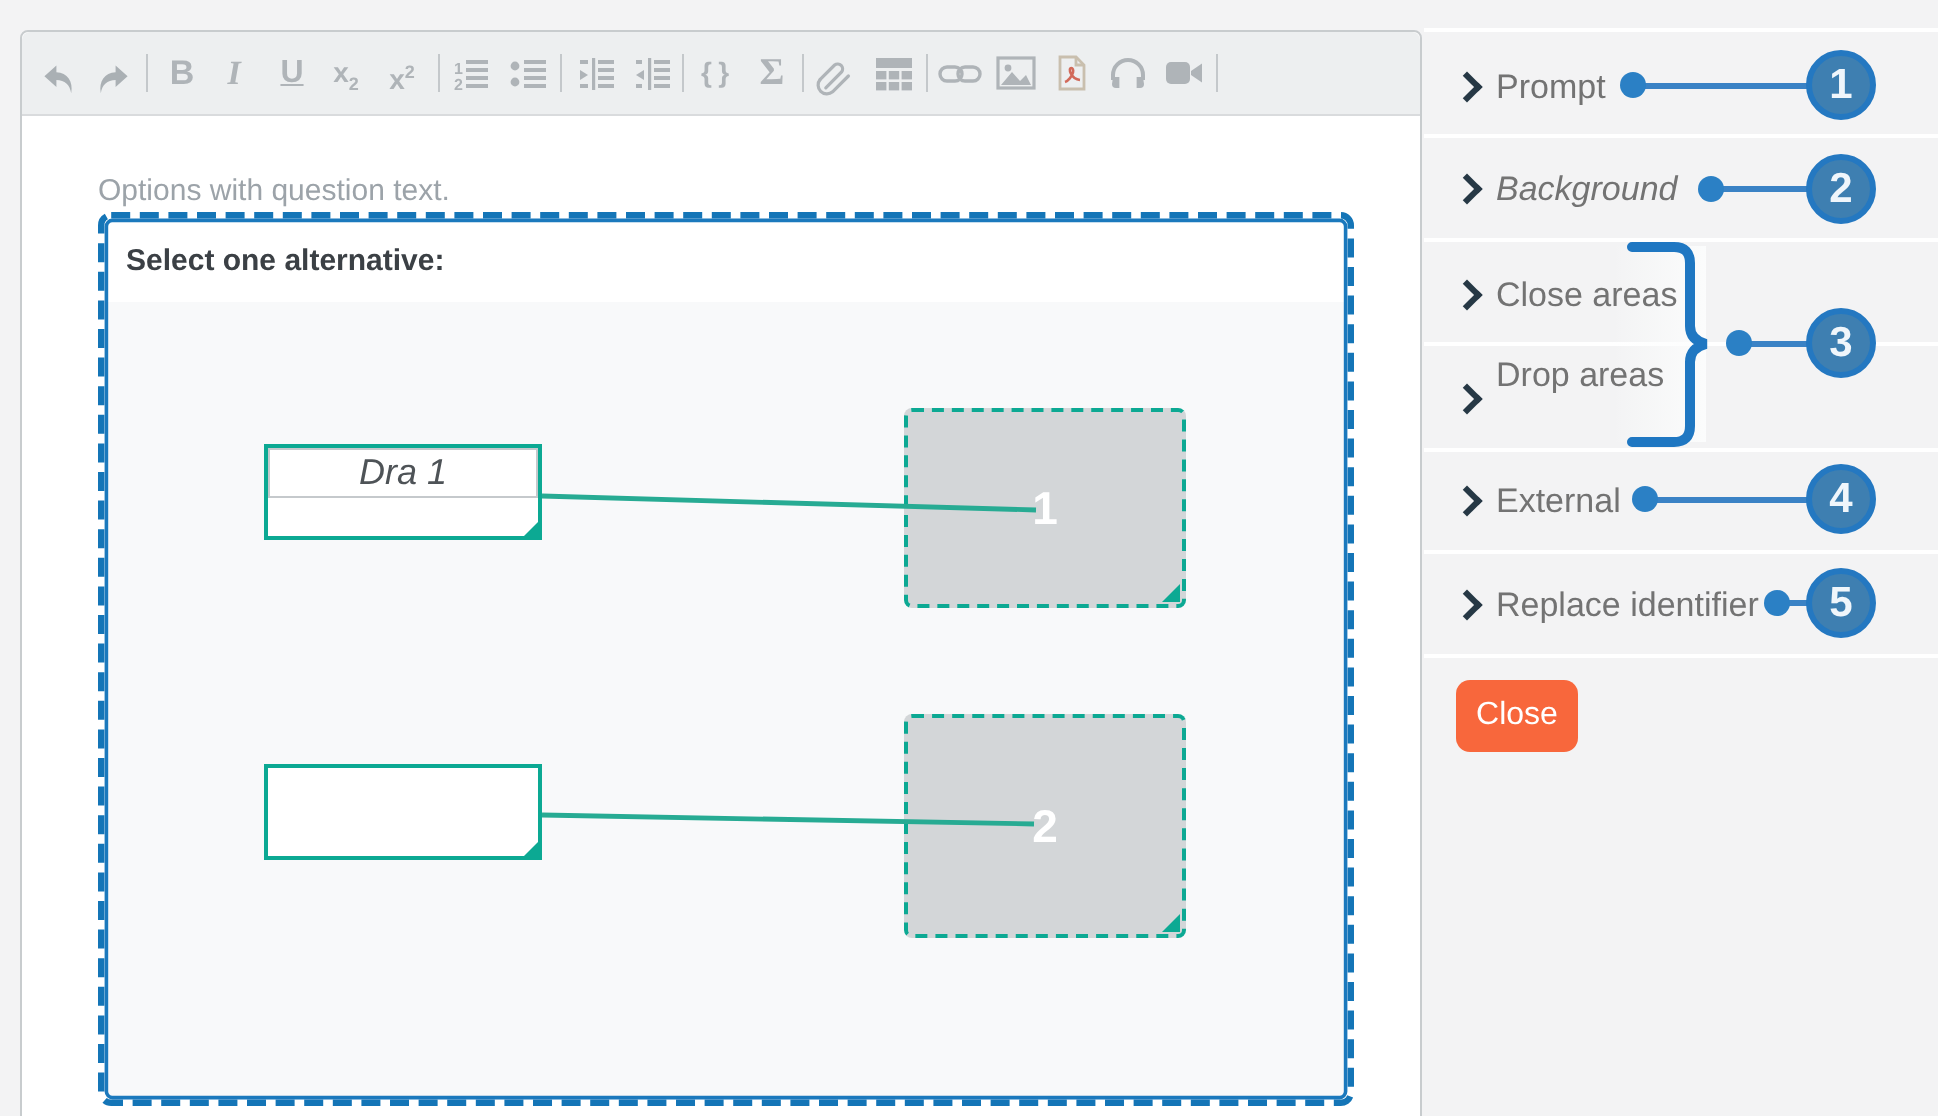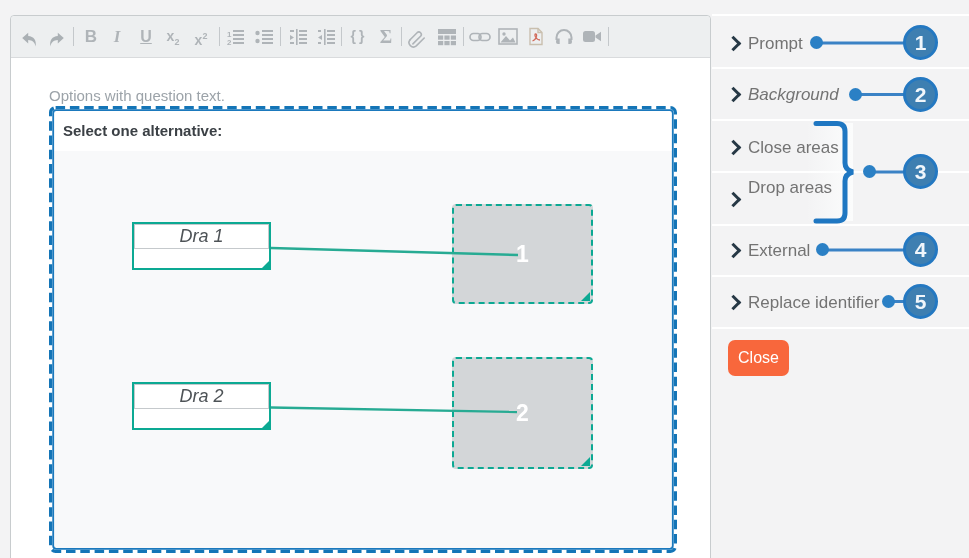--- a/index.html
+++ b/index.html
@@ -150,21 +150,20 @@
   <div class="abs qbox">
     <div class="qhead">Select one alternative:</div>
     <div class="qbody"></div>
   </div>
 
   <div class="abs drag" style="left:132px;top:222px;">
     <div class="inner">Dra 1</div>
     <span class="fold"></span>
   </div>
   <div class="abs drag" style="left:132px;top:382px;">
-    <div class="inner">Dra 2</div>
     <span class="fold"></span>
   </div>
 
   <div class="abs drop" style="left:452px;top:204px;width:137px;height:96px;">1<span class="dfold"></span></div>
   <div class="abs drop" style="left:452px;top:357px;width:137px;height:108px;">2<span class="dfold"></span></div>
 
   <div class="abs sep" style="top:14px;"></div>
   <div class="abs sep" style="top:67px;"></div>
   <div class="abs sep" style="top:119px;"></div>
   <div class="abs sep" style="top:171px;"></div>

